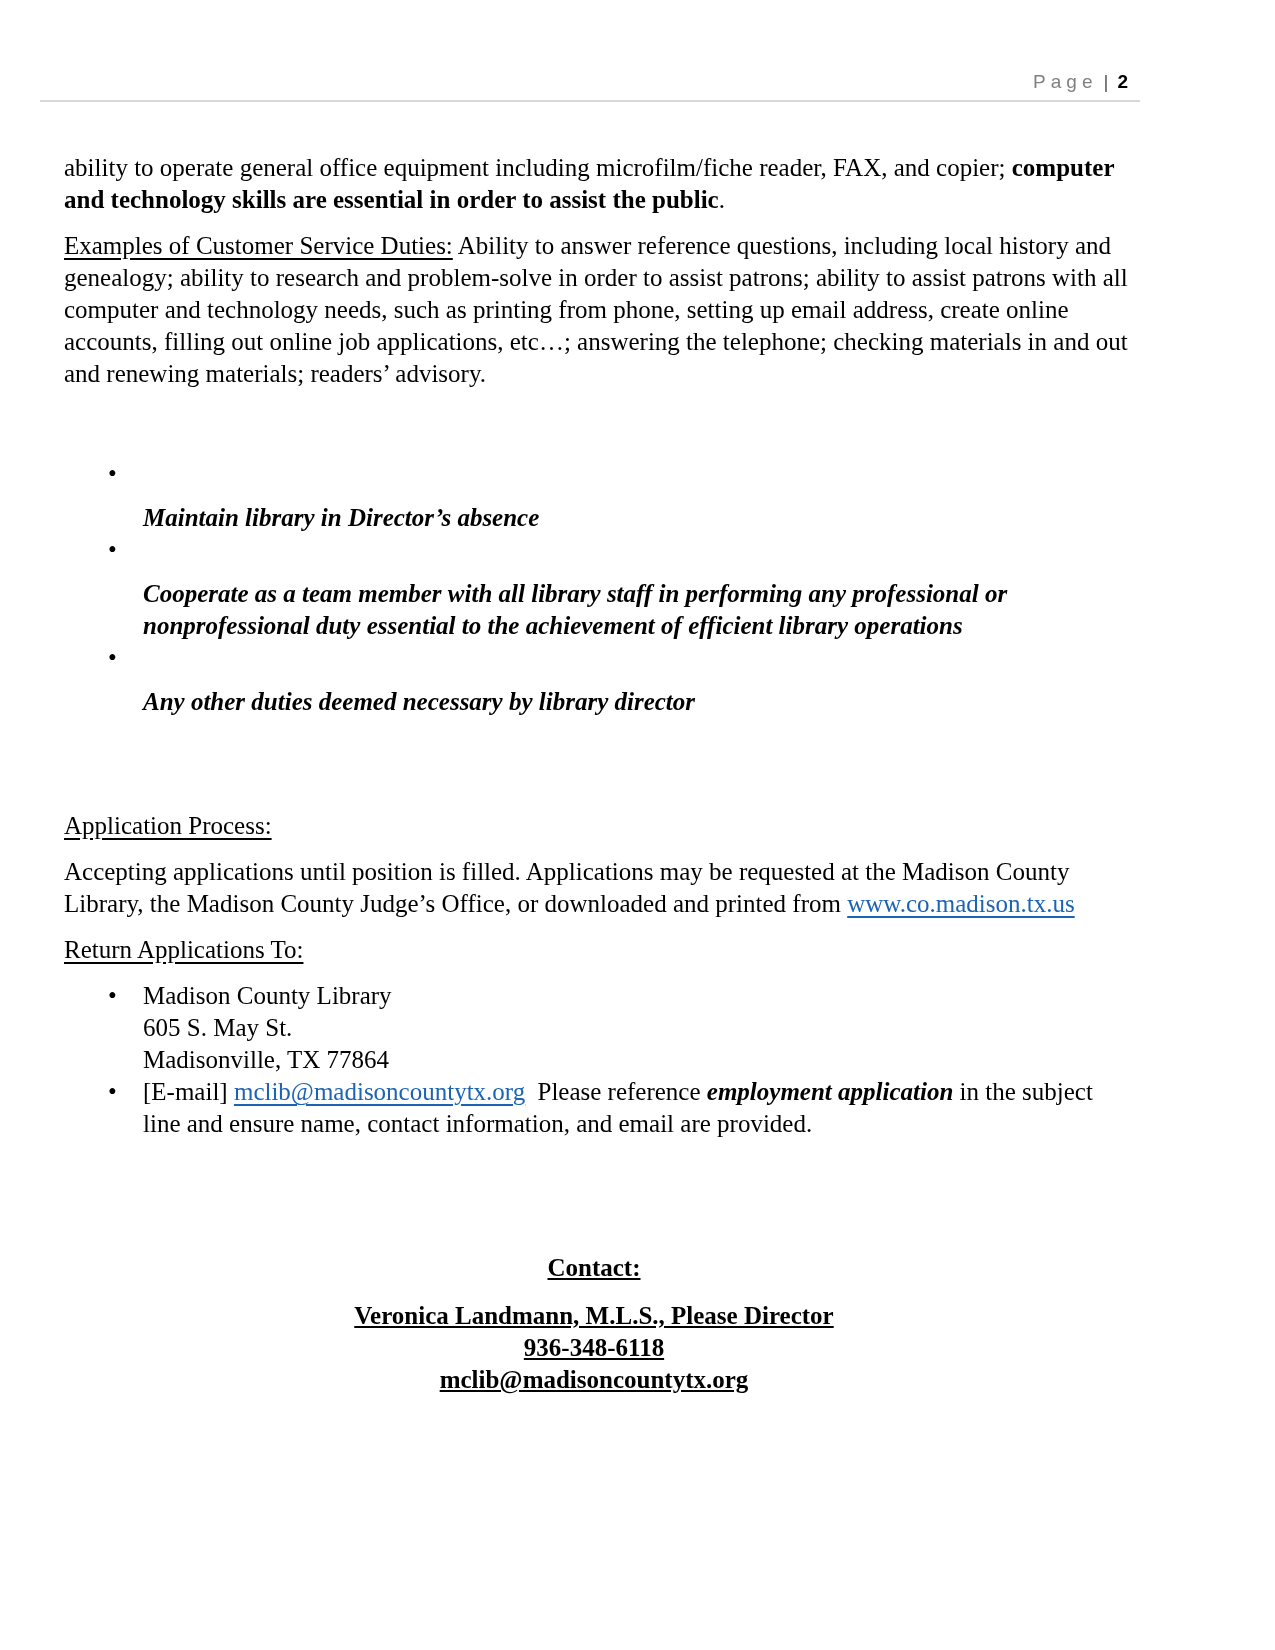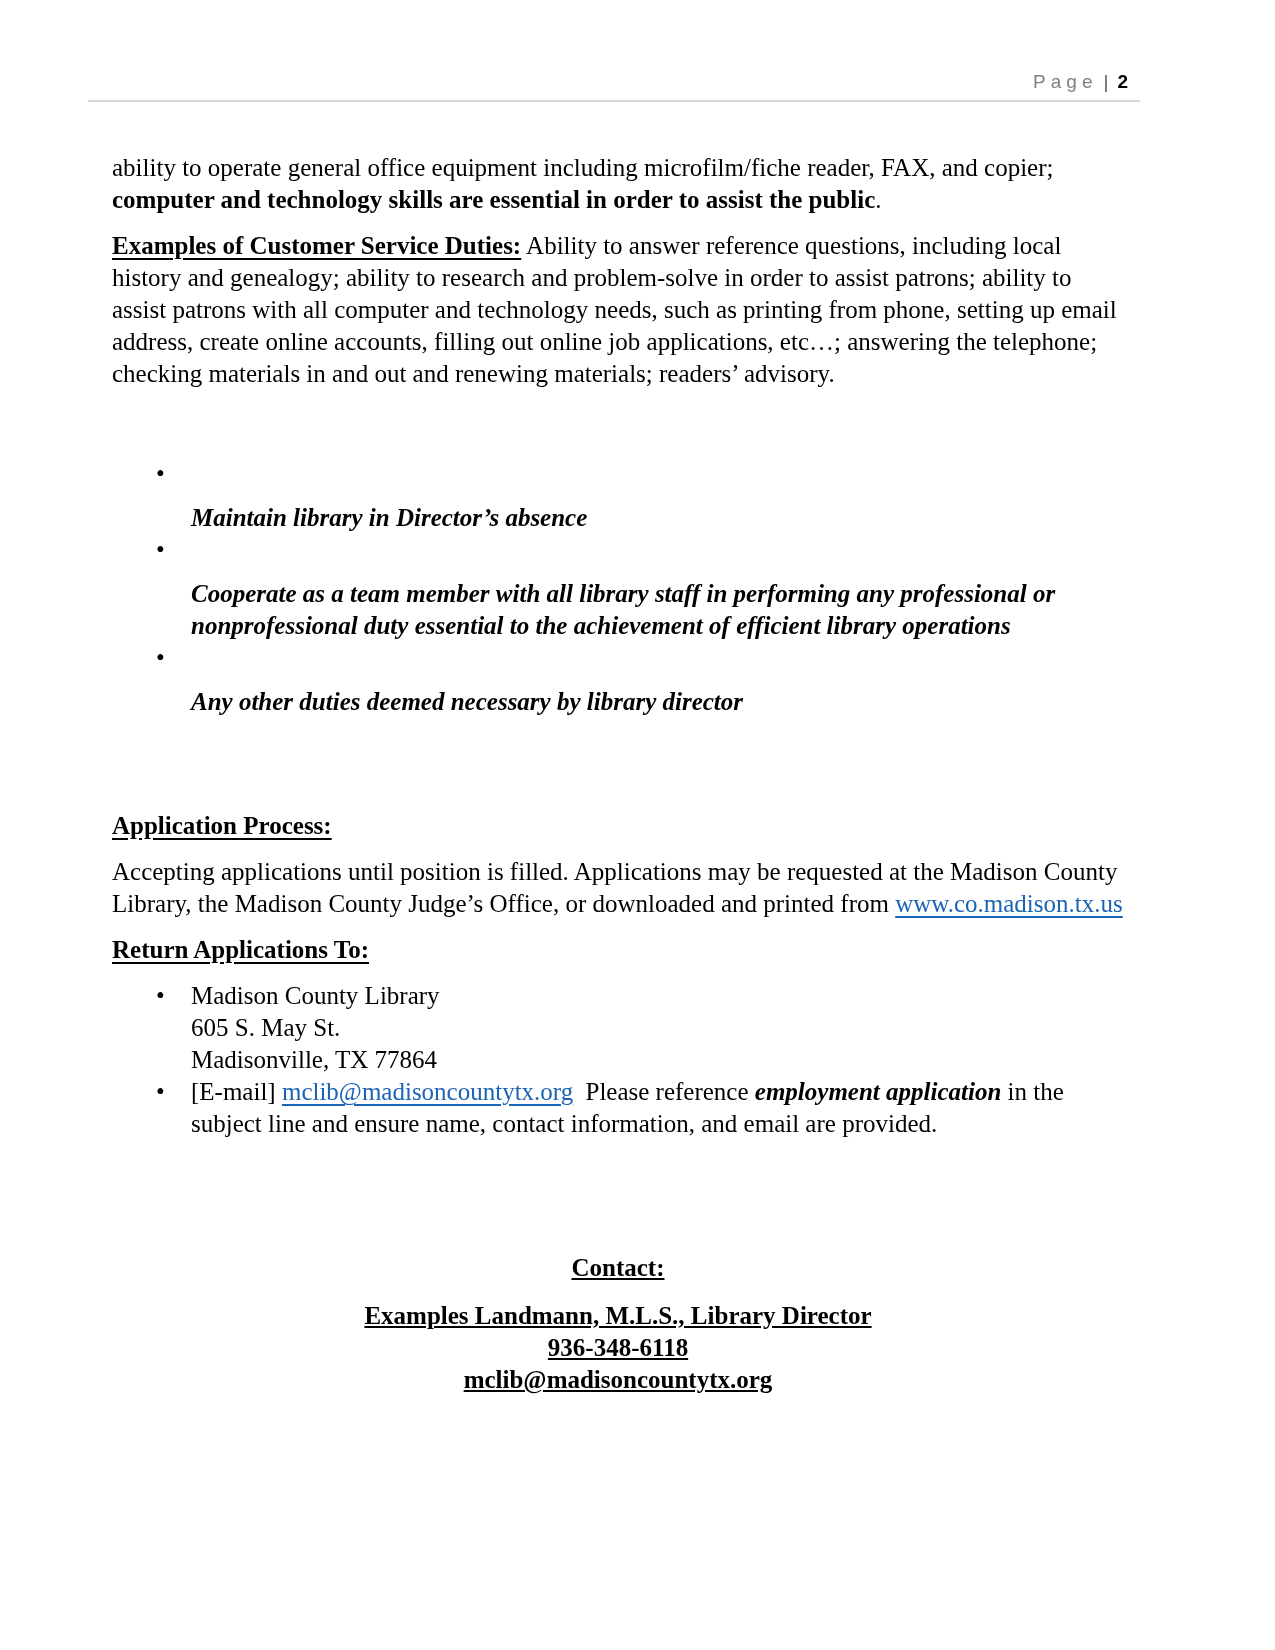--- a/index.html
+++ b/index.html
@@ -2,21 +2,21 @@
 <html><head>
 <meta charset="utf-8">
 <title>Document Page</title>
 <style>
   html, body { margin: 0; padding: 0; background: #ffffff; }
   .page {
     position: relative;
     width: 1275px;
     height: 1650px;
     box-sizing: border-box;
-    padding: 70px 147px 0 108px;
+    padding: 70px 147px 0 60px;
     background: #ffffff;
     font-family: "Liberation Serif", "DejaVu Serif", serif;
     font-size: 25px;
     line-height: 32px;
     color: #000000;
     overflow: hidden;
   }
   
   .hdr {
     font-family: "Liberation Sans", "DejaVu Sans", sans-serif;
@@ -36,21 +36,21 @@
   }
   
   p { margin: 0 0 14px 4px; }
   .sp50  { height: 50px; }
   .sp54  { height: 54px; }
   .sp92  { height: 92px; }
   .sp112 { height: 112px; }
   .b  { font-weight: bold; }
   .bi { font-weight: bold; font-style: italic; margin-top: 44px; }
   .h-ul {
-    font-weight: bold;
+    font-weight: normal;
     text-decoration: underline;
     text-decoration-thickness: 2px;
     text-underline-offset: 4px;
   }
   a.doc-link {
     color: #1b63b5;
     text-decoration-thickness: 2px;
     text-underline-offset: 4px;
     cursor: pointer;
   }
@@ -118,18 +118,18 @@
     <div class="bitem">
       <span class="bglyph">•</span>
       <span class="btext"><span>[E-mail] </span><a class="doc-link" href="#">mclib@madisoncountytx.org</a><span class="gap-after-link"> Please reference </span><span class="bi">employment application</span><span> in the subject line and ensure name, contact information, and email are provided.</span></span>
     </div>
   </div>
 
   <div class="sp112"></div>
 
   <div class="contact">
     <p class="contact-heading">Contact:</p>
-    <div class="contact-line">Examples Landmann, M.L.S., Library Director</div>
+    <div class="contact-line">Veronica Landmann, M.L.S., Please Director</div>
     <div class="contact-line">936-348-6118</div>
     <div class="contact-line">mclib@madisoncountytx.org</div>
   </div>
 
 </div>
 
 </body></html>

